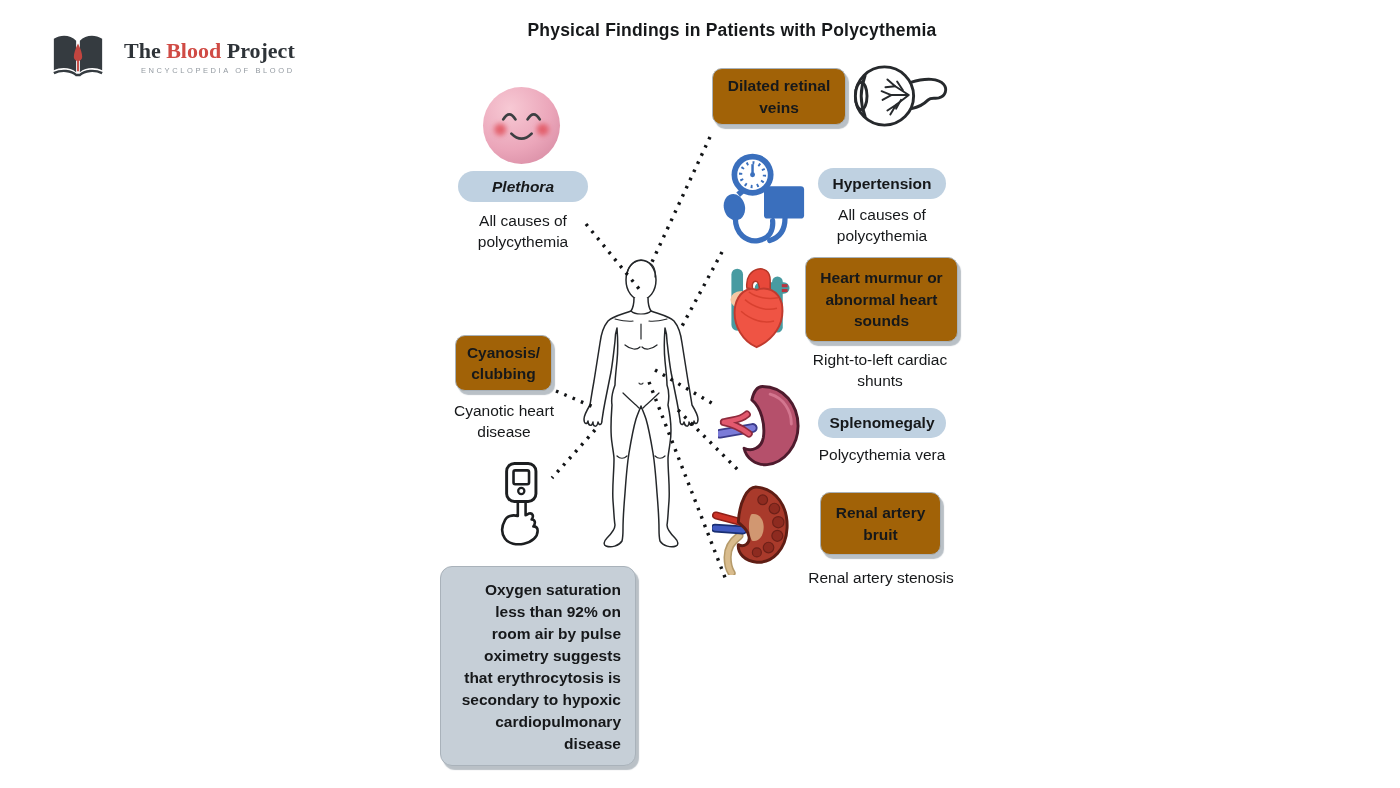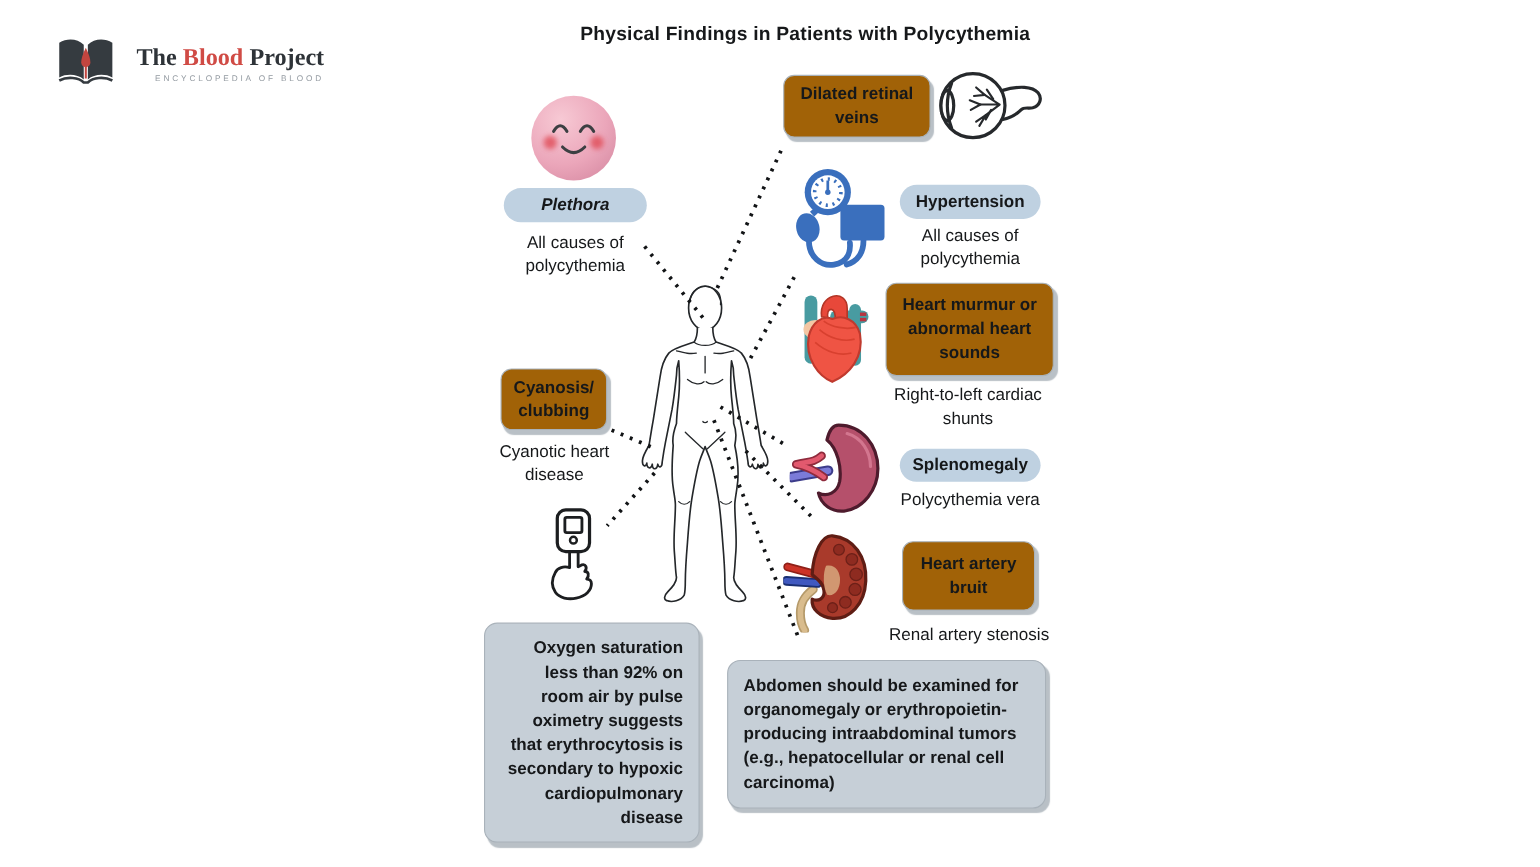--- a/index.html
+++ b/index.html
@@ -204,25 +204,22 @@
           <circle cx="64" cy="24" r="5.4"></circle>
           <circle cx="68" cy="38" r="5.8"></circle>
         <circle cx="67" cy="52" r="5.6"></circle>
           <circle cx="58" cy="64" r="5.4"></circle>
           <circle cx="46" cy="69" r="4.6"></circle>
       </g>
       <path d="M40,30 C48,28 53,35 53,43 C53,53 47,59 41,57 C37,50 37,36 40,30 Z" fill="#d8a87e" opacity=".85"></path>
     </svg>
   </span>
   <div class="abs box" style="left:820px;top:492px;width:121px;height:63px;">
-    <span>Heart artery
+    <span>Renal artery
 bruit</span>
   </div>
   <div class="abs cause" style="left:800px;top:567px;width:162px;">Renal artery stenosis</div>
 
   <div class="abs note" style="left:440px;top:566px;width:196px;height:200px;text-align:right;">
     <span>Oxygen saturation less than 92% on room air by pulse oximetry suggests that erythrocytosis is secondary to hypoxic cardiopulmonary disease</span>
   </div>
-  <div class="abs note" style="left:661px;top:600px;width:290px;height:135px;">
-    <span>Abdomen should be examined for organomegaly or erythropoietin-producing intraabdominal tumors (e.g., hepatocellular or renal cell carcinoma)</span>
-  </div>
 
 </div>
 
 </body></html>

